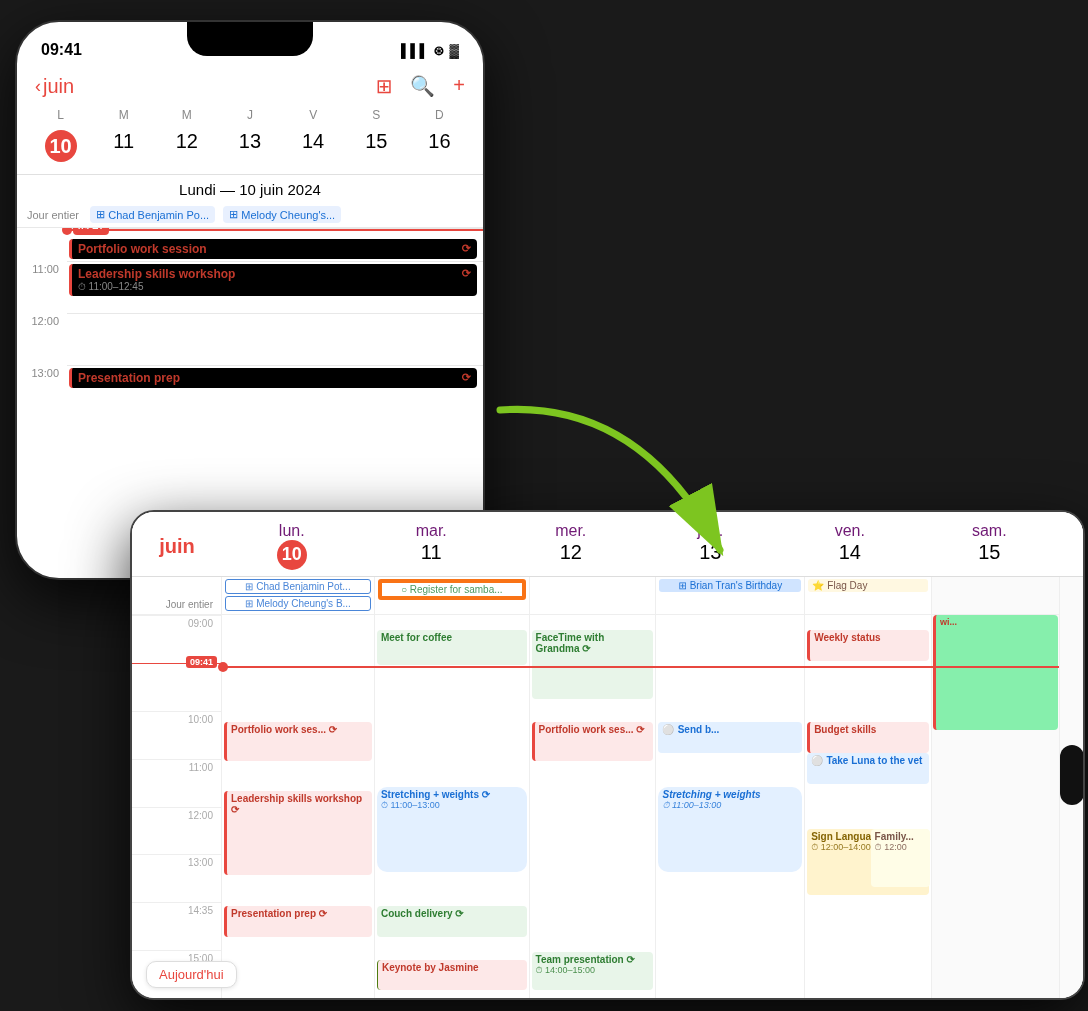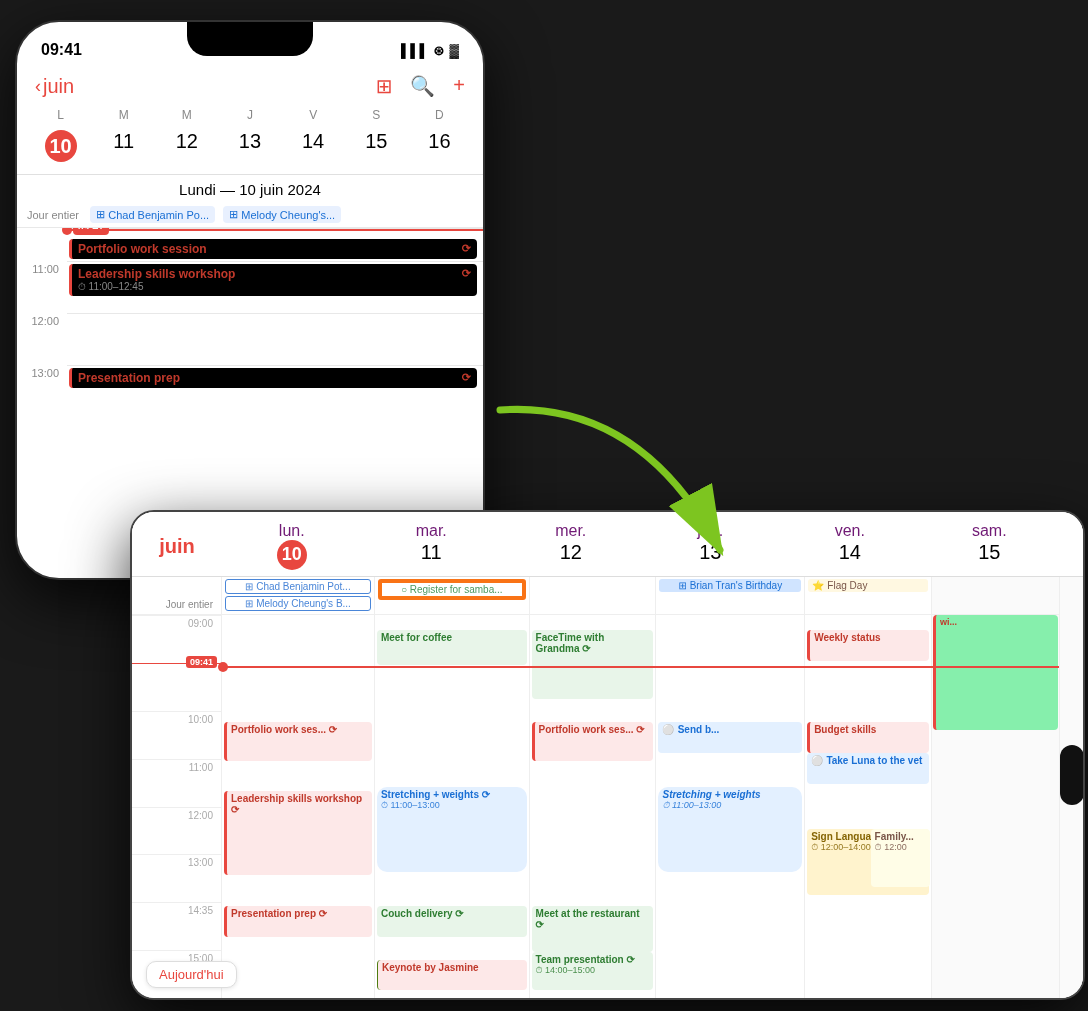--- a/index.html
+++ b/index.html
@@ -624,23 +624,20 @@
 
         <div class="tablet-day-col">
           <div class="t-all-day-section"></div>
           <div class="t-events-section" style="position:relative;">
             <div class="t-evt evt-green-light" style="top:4%;height:18%;">
               <span class="t-evt-title">FaceTime with Grandma ⟳</span>
             </div>
             <div class="t-evt evt-red-light" style="top:28%;height:10%;">
               <span class="t-evt-title">Portfolio work ses... ⟳</span>
             </div>
-            <div class="t-evt evt-green-light" style="top:76%;height:12%;">
-              <span class="t-evt-title">Meet at the restaurant ⟳</span>
-            </div>
             <div class="t-evt evt-green-light" style="top:88%;height:10%;">
               <span class="t-evt-title">Team presentation ⟳</span>
               <div class="t-evt-time">⏱ 14:00–15:00</div>
             </div>
           </div>
         </div>
 
         <div class="tablet-day-col">
           <div class="t-all-day-section">
             <span class="t-all-day-chip chip-blue-filled">⊞ Brian Tran's Birthday</span>

